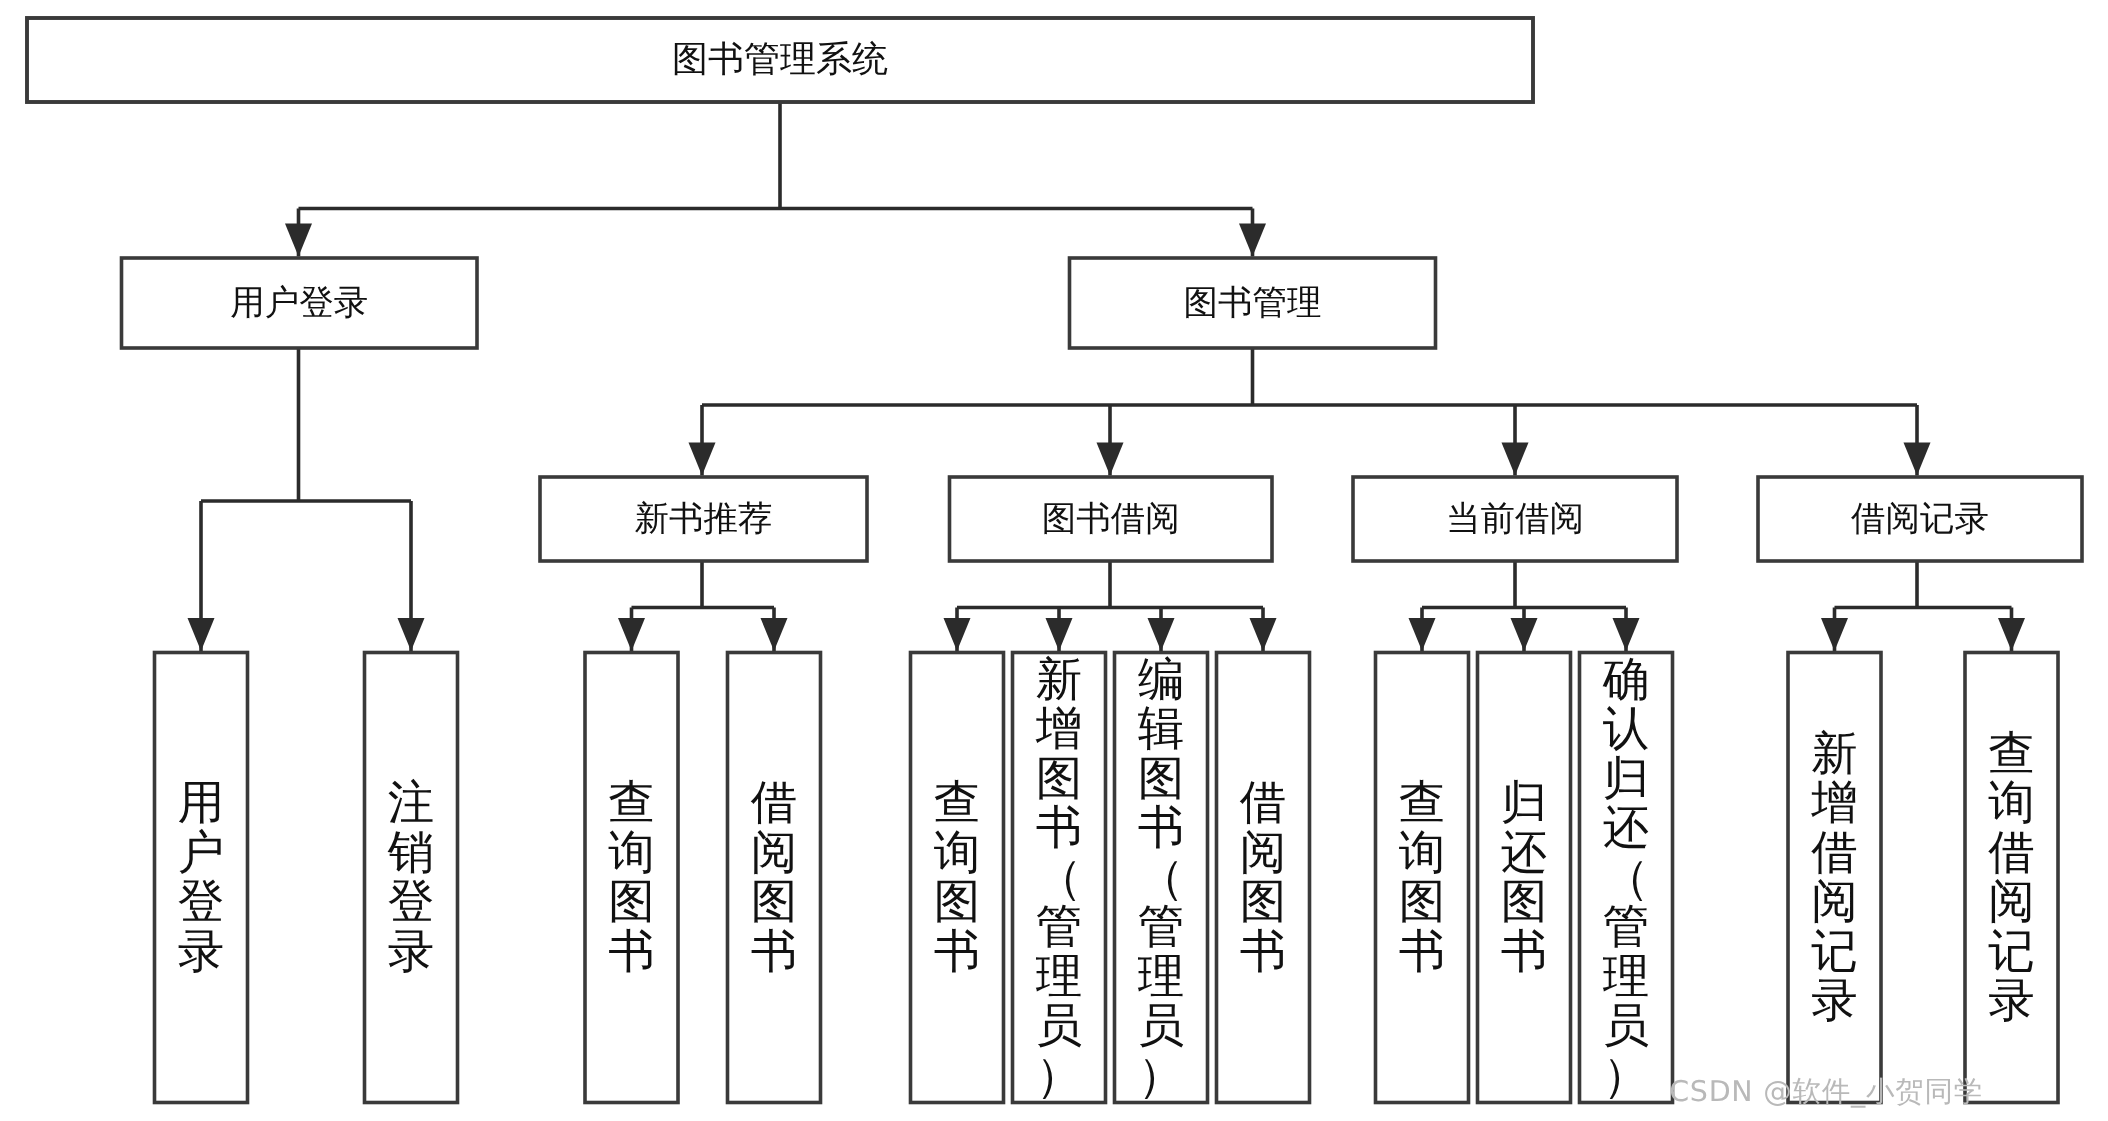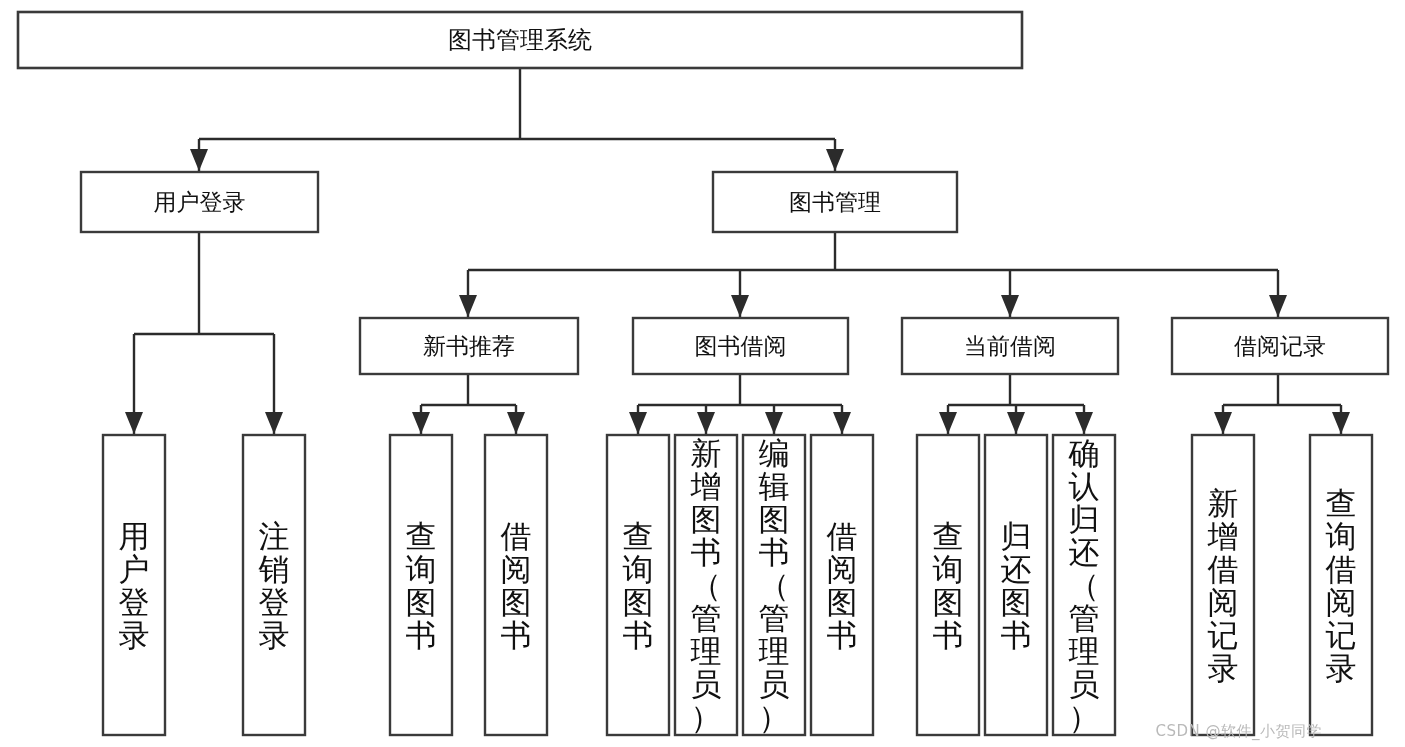--- a/index.html
+++ b/index.html
@@ -66,21 +66,21 @@
     font-family: "DejaVu Sans", "Liberation Sans", sans-serif;
     font-size: 31px;
     fill: #111111;
     text-anchor: middle;
   }
   .watermark {
     position: absolute;
     right: 8px;
     bottom: 6px;
     font-family: "DejaVu Sans", "Liberation Sans", sans-serif;
-    font-size: 15px;
+    font-size: 19px;
     color: #b9b9b9;
     letter-spacing: 0.5px;
     white-space: nowrap;
     pointer-events: none;
   }
 </style>
 </head>
 <body>
 
 <div id="diagram-root">

